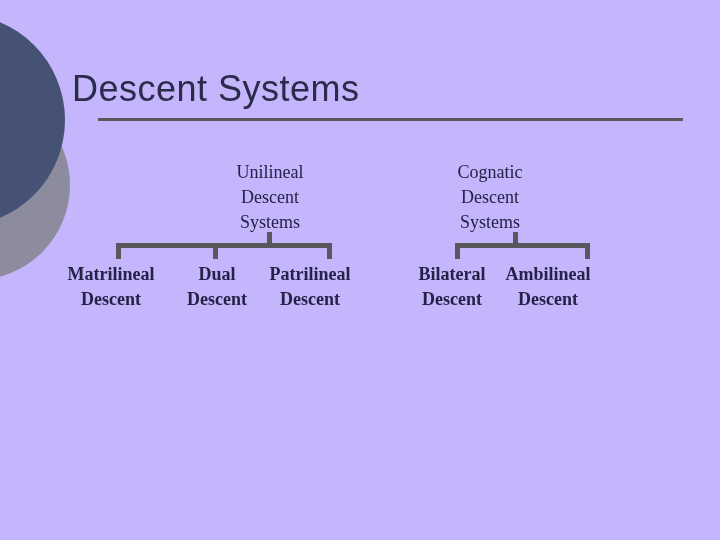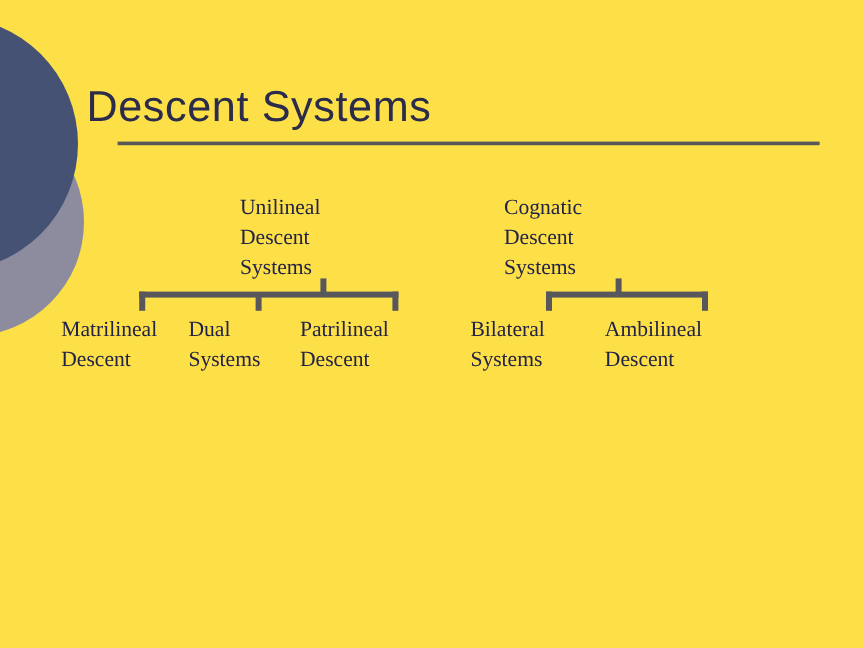--- a/index.html
+++ b/index.html
@@ -4,21 +4,21 @@
 <style>
   html, body { margin: 0; padding: 0; }
   body {
     width: 720px; height: 540px;
     font-family: "Liberation Sans", sans-serif;
     background: #e9e9e9;
   }
   .slide {
     position: relative;
     width: 720px; height: 540px;
-    background: #fde047;
+    background: #c4b5fd;
     overflow: hidden;
   }
   
   .circle { position: absolute; border-radius: 50%; }
   .circle-gray {
     left: -120px; top: 90px; width: 190px; height: 190px;
     background: #8c8c9e;
   }
   .circle-navy {
     left: -147px; top: 14px; width: 212px; height: 212px;
@@ -38,24 +38,25 @@
     left: 98px; top: 118px;
     width: 585px; height: 3px;
     background: #58585a;
   }
   
   .node {
     position: absolute;
     font-family: "Liberation Serif", serif;
     font-size: 18px; line-height: 25px;
     color: #232347;
+    text-align: center;
     white-space: pre-line;
   }
   .parent-node { top: 160px; width: 140px; }
-  .child-node  { top: 262px; width: 120px; }
+  .child-node  { top: 262px; width: 120px; font-weight: bold; }
   
   .conn { position: absolute; background: #58585c; }
   .stub  { width: 5px; height: 12px; top: 232px; }
   .hbar  { height: 5px; top: 243px; }
   .drop  { width: 5px; height: 16px; top: 243px; }
   .drop-mid { width: 5px; height: 12px; top: 247px; }
 </style>
 </head>
 <body>
 
@@ -74,34 +75,34 @@
 
     <div class="conn stub" style="left:267px"></div>
     <div class="conn hbar" style="left:116px; width:216px"></div>
     <div class="conn drop" style="left:116px"></div>
     <div class="conn drop-mid" style="left:213px"></div>
     <div class="conn drop" style="left:327px"></div>
 
     <div class="node child-node" style="left:51px">Matrilineal
 Descent</div>
     <div class="node child-node" style="left:157px">Dual
-Systems</div>
+Descent</div>
     <div class="node child-node" style="left:250px">Patrilineal
 Descent</div>
   </div>
 
   <div>
     <div class="node parent-node" style="left:420px">Cognatic
 Descent
 Systems</div>
 
     <div class="conn stub" style="left:513px"></div>
     <div class="conn hbar" style="left:455px; width:135px"></div>
     <div class="conn drop" style="left:455px"></div>
     <div class="conn drop" style="left:585px"></div>
 
     <div class="node child-node" style="left:392px">Bilateral
-Systems</div>
-    <div class="node child-node" style="left:504px">Ambilineal
+Descent</div>
+    <div class="node child-node" style="left:488px">Ambilineal
 Descent</div>
   </div>
 
 </div>
 
 </body></html>

